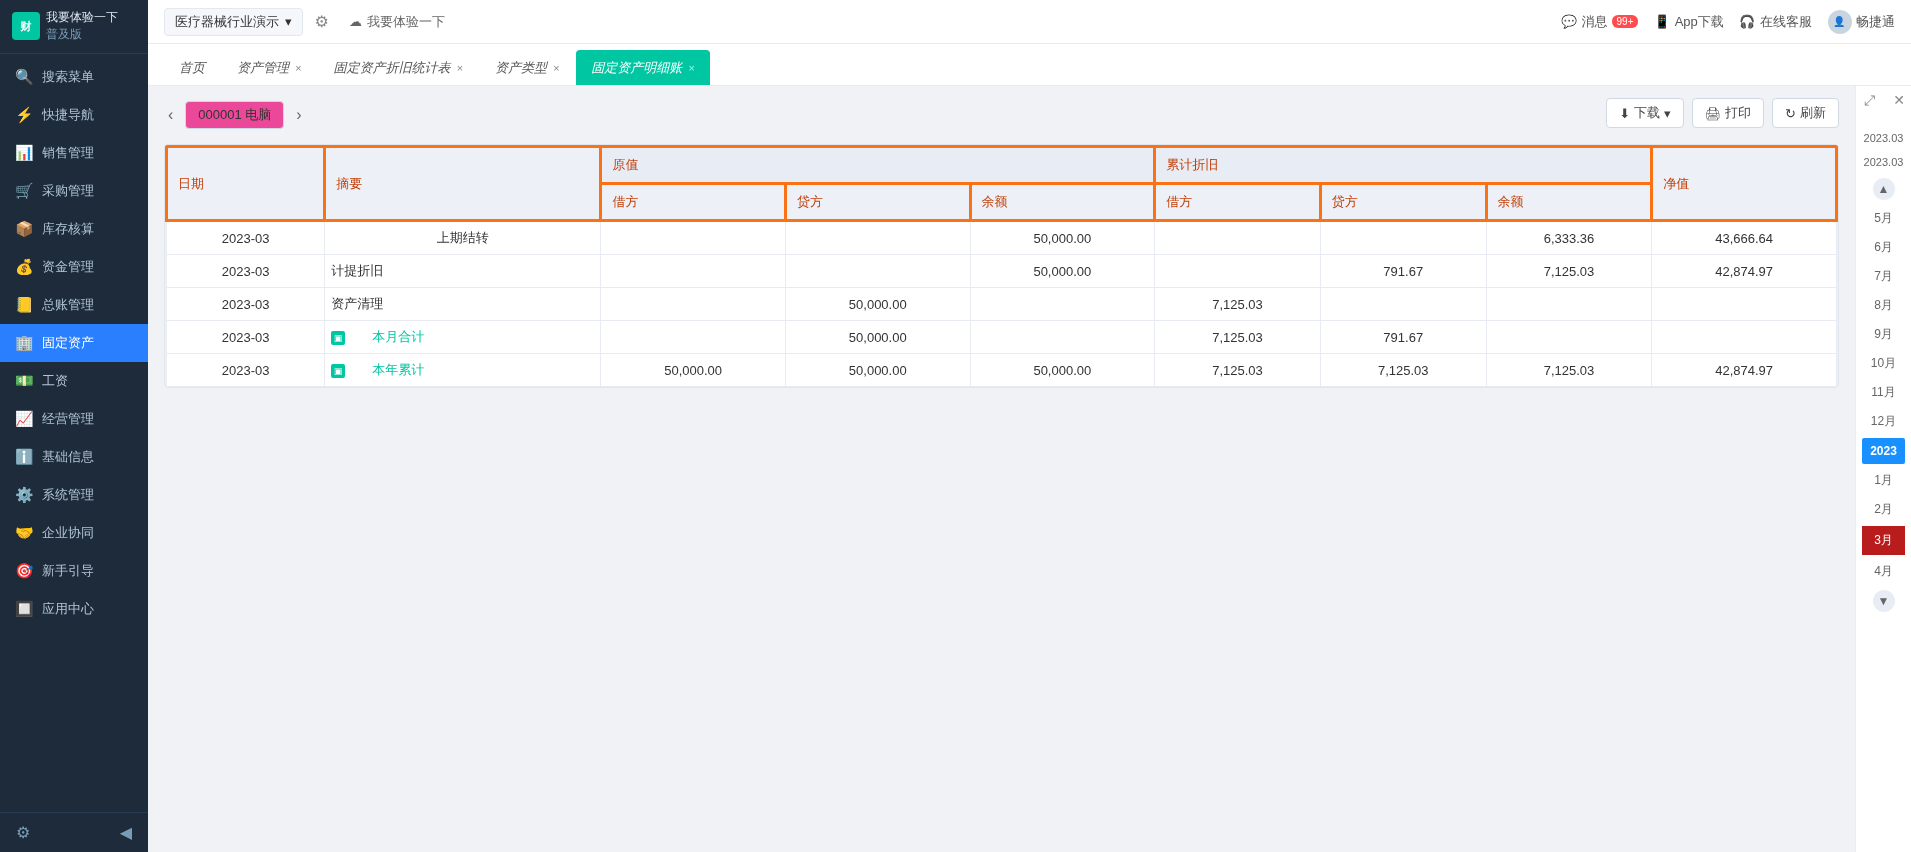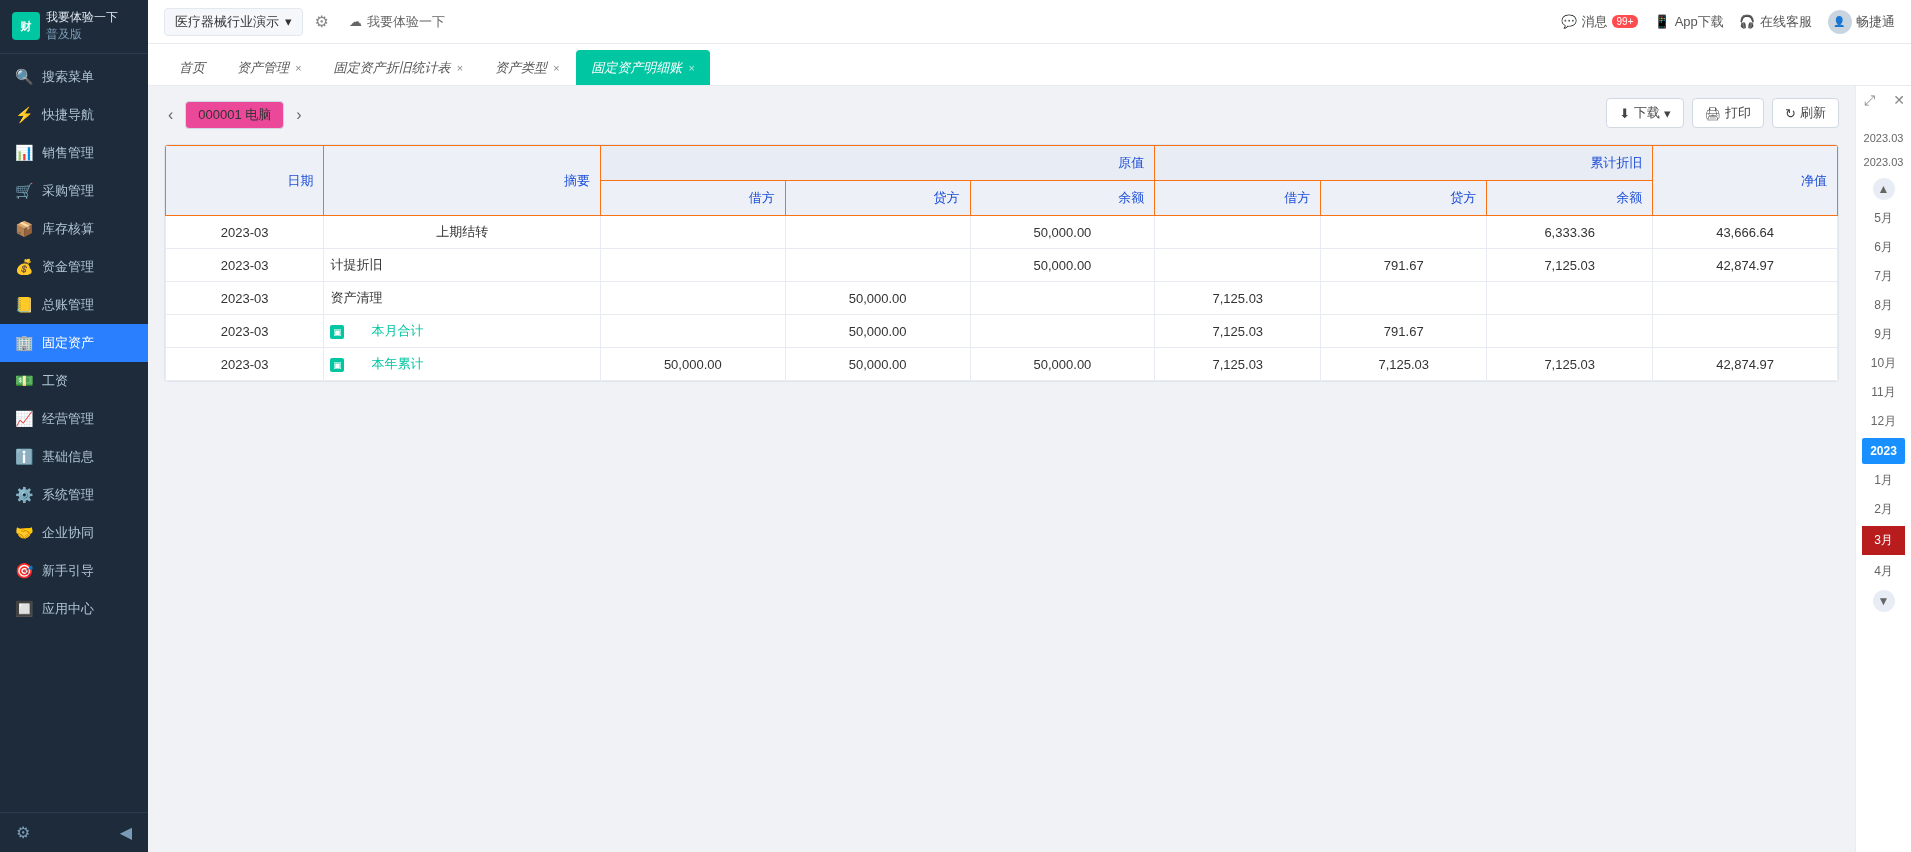--- a/index.html
+++ b/index.html
@@ -132,24 +132,24 @@
       font-size: 13px;
       cursor: pointer; color: #444;
     }
 
     
     .table-wrapper { border: 1px solid #e0e6ee; border-radius: 4px; overflow: hidden; }
     table { width: 100%; border-collapse: collapse; font-size: 13px; }
     thead tr { background: #edf1f7; }
     th {
       padding: 8px 10px;
-      text-align: right;
-      border: 1px solid #f97316;
+      text-align: left;
+      border: 3px solid #f97316;
       font-weight: 500;
-      color: #1d4ed8;
+      color: #c2410c;
       white-space: nowrap;
     }
     td {
       padding: 7px 6px;
       text-align: center;
       border: 1px solid #e8ecf2;
       color: #333;
       white-space: nowrap;
       background: white;
     }

